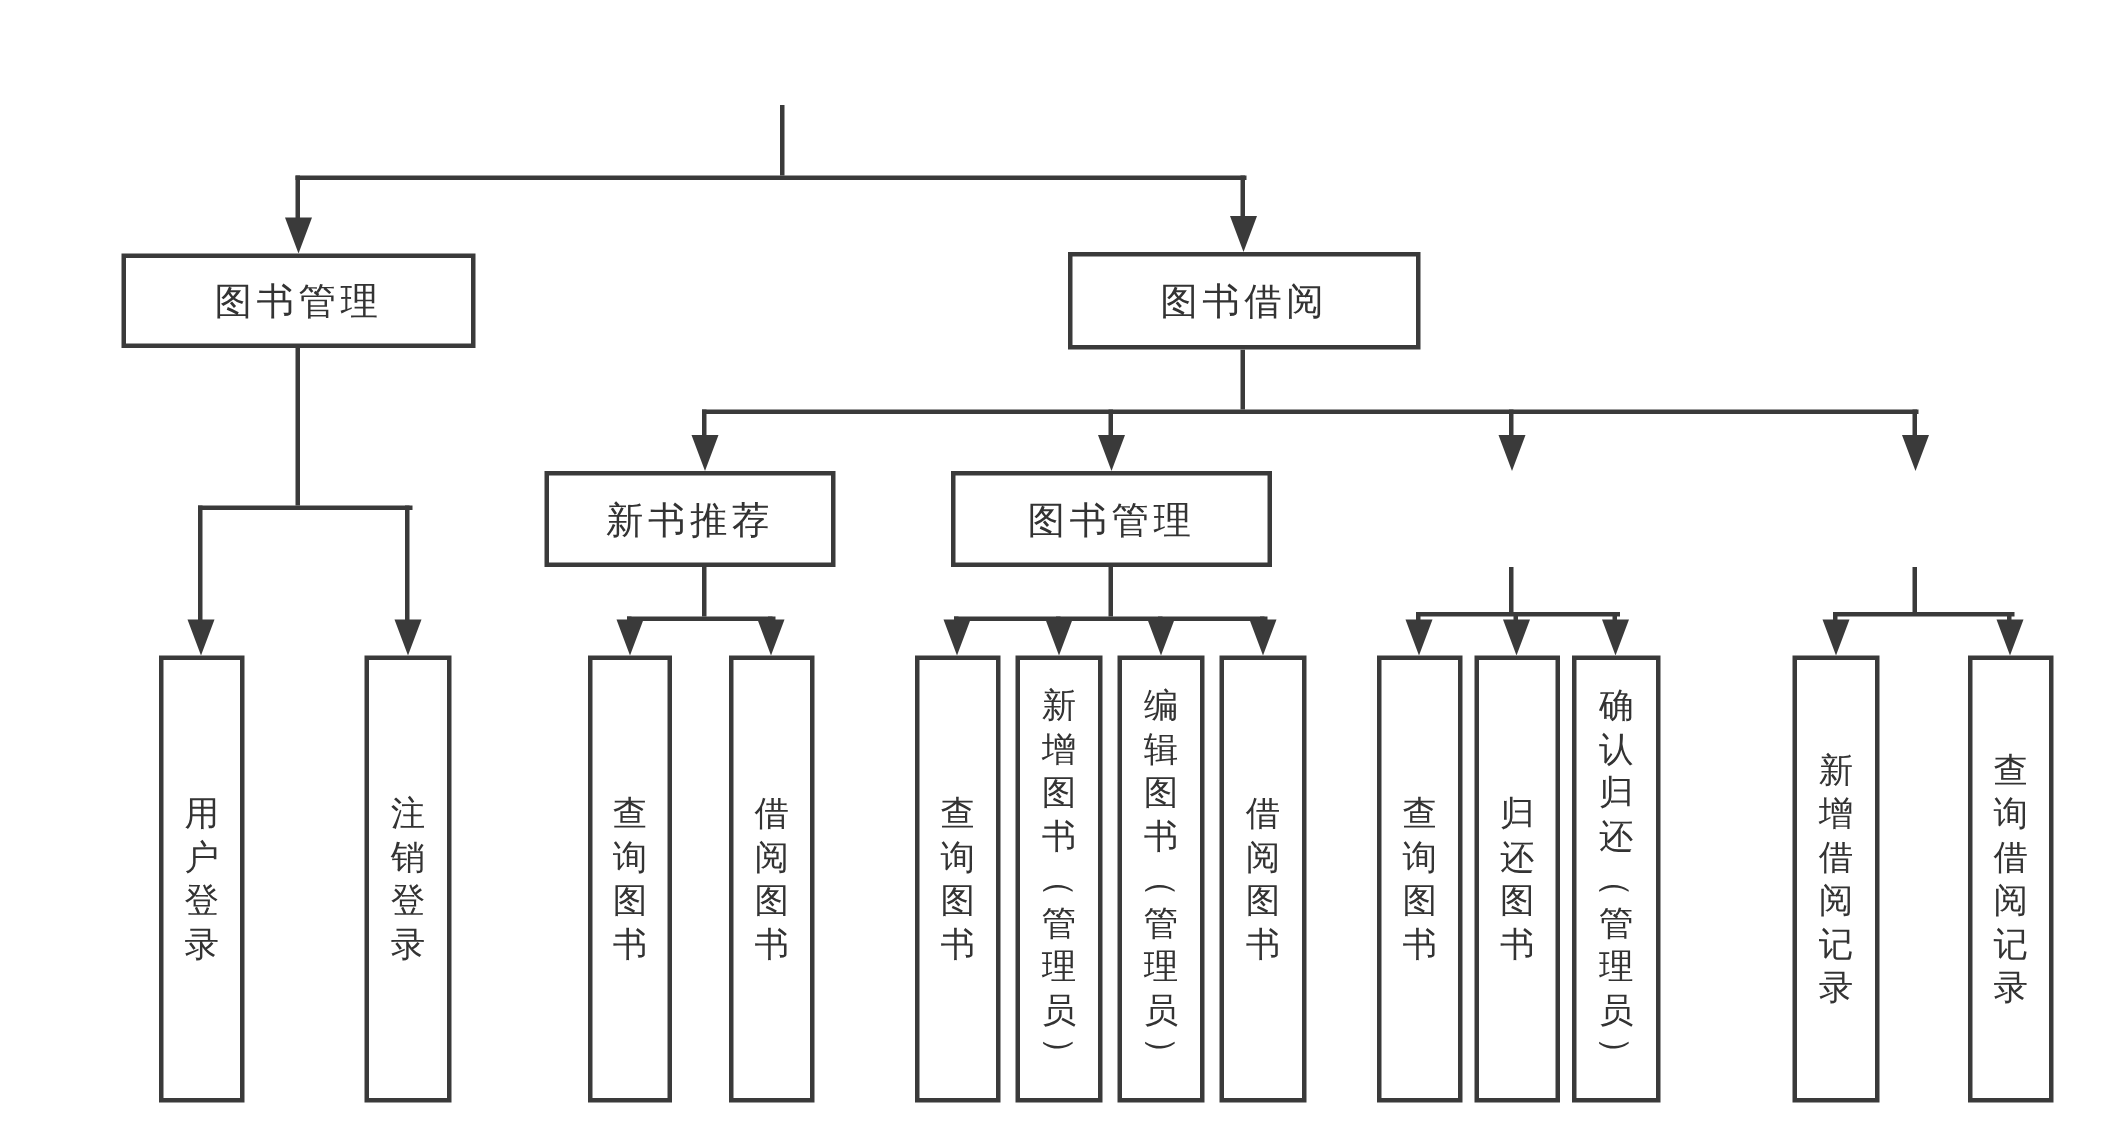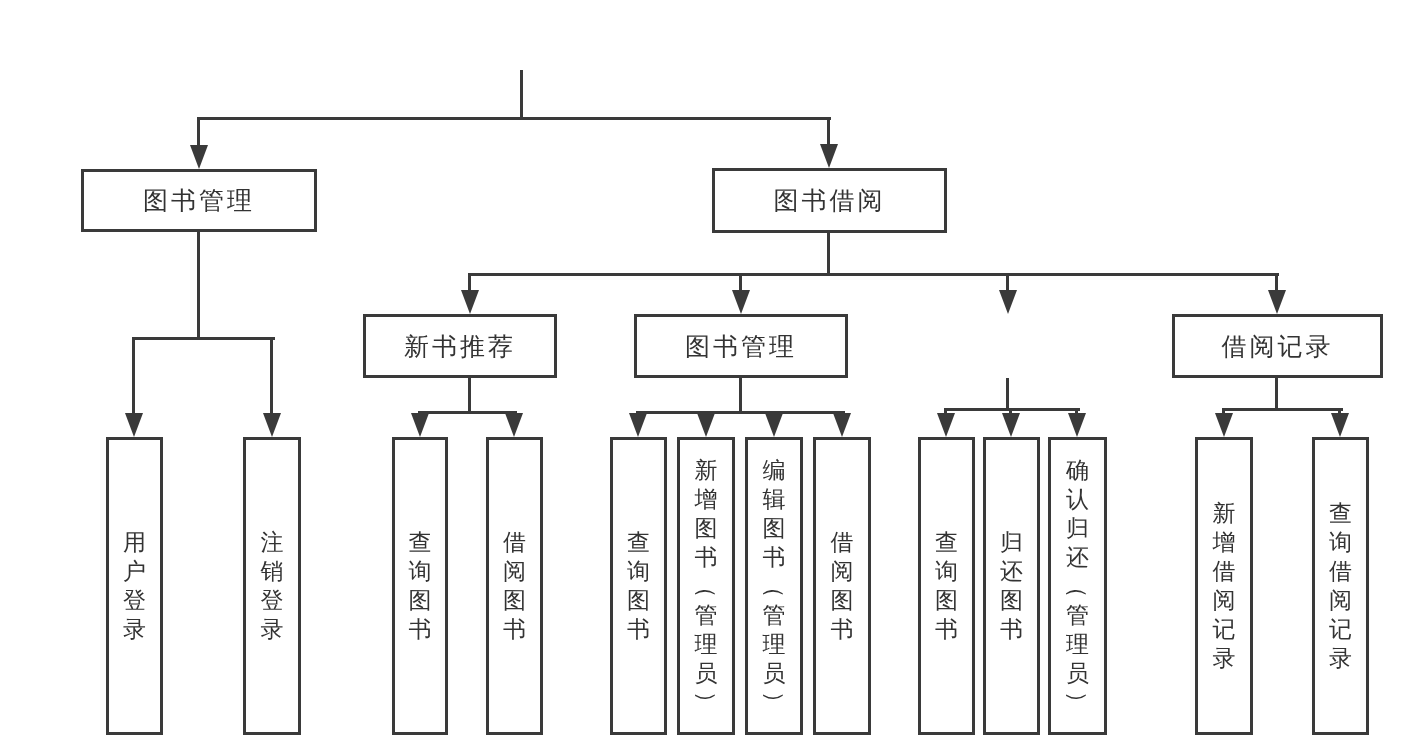--- a/index.html
+++ b/index.html
@@ -118,23 +118,20 @@
 
   <div class="node" style="left:363px;top:314px;width:194px;height:64px">
     <span>新书推荐</span>
   </div>
 
   <div class="node" style="left:634px;top:314px;width:214px;height:64px">
     <span>图书管理</span>
   </div>
 
 
-  <div class="node" style="left:1172px;top:314px;width:211px;height:64px">
-    <span>借阅记录</span>
-  </div>
 
   <div class="leaf" style="left:106px;top:437px;width:57px;height:298px">
       <span class="vchar">用</span>
       <span class="vchar">户</span>
       <span class="vchar">登</span>
       <span class="vchar">录</span>
     </div>
   <div class="leaf" style="left:243px;top:437px;width:58px;height:298px">
       <span class="vchar">注</span>
       <span class="vchar">销</span>

